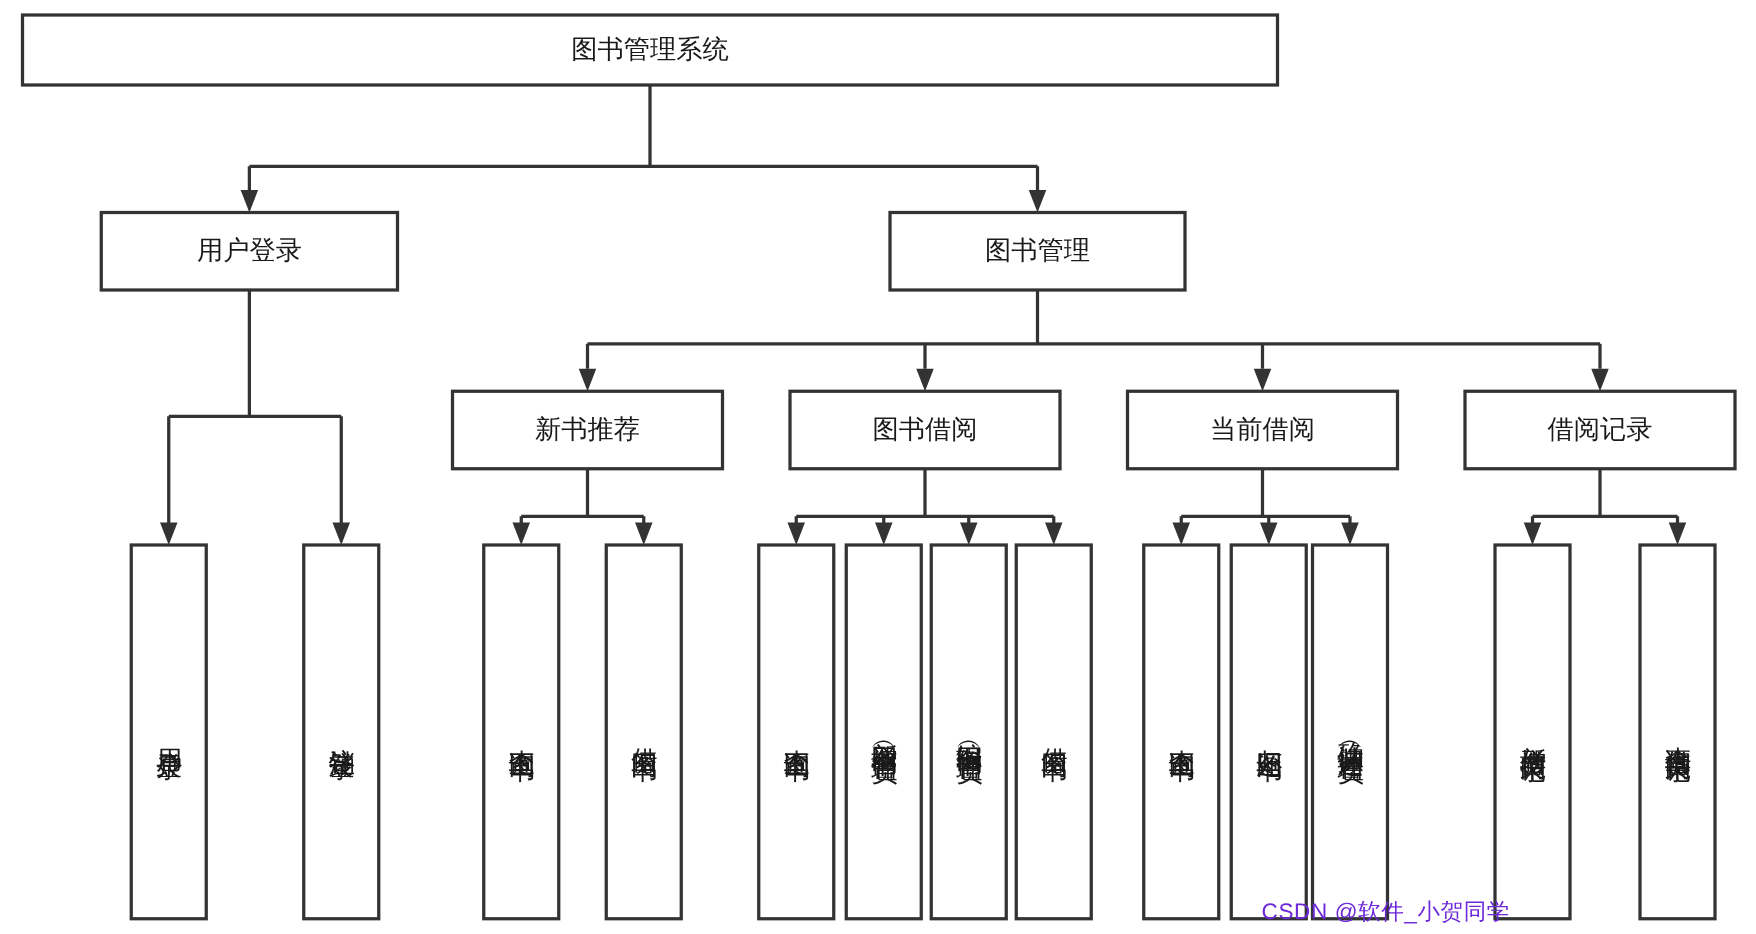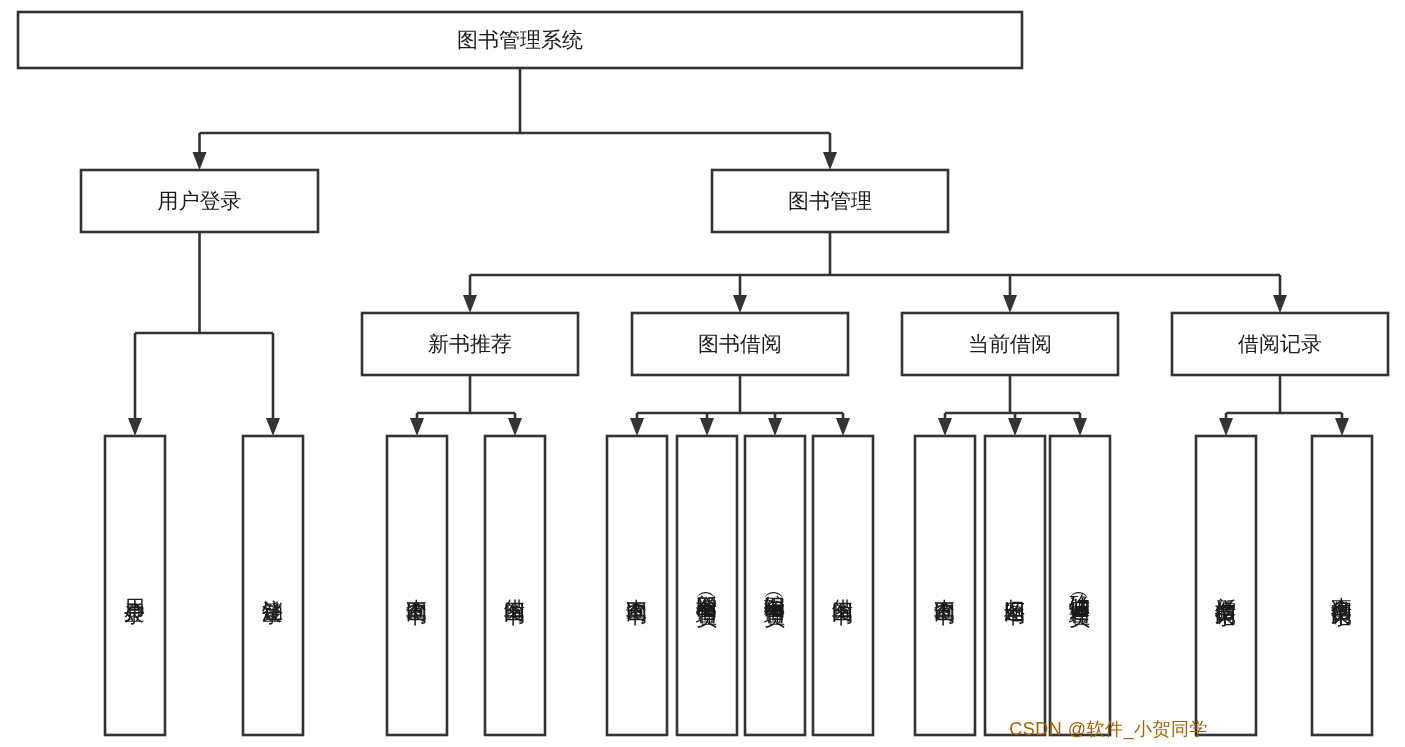--- a/index.html
+++ b/index.html
@@ -69,21 +69,21 @@
     color: #1a1a1a;
     text-align: center;
     white-space: nowrap;
   }
   .watermark {
     position: absolute;
     right: 8px;
     bottom: 6px;
     font-family: "Liberation Sans", "DejaVu Sans", sans-serif;
     font-size: 18px;
-    color: #a16207;
+    color: #6d28d9;
     letter-spacing: 0.5px;
     white-space: nowrap;
     pointer-events: none;
   }
 </style>
 </head>
 <body>
 
 <div id="diagram-root">
 

